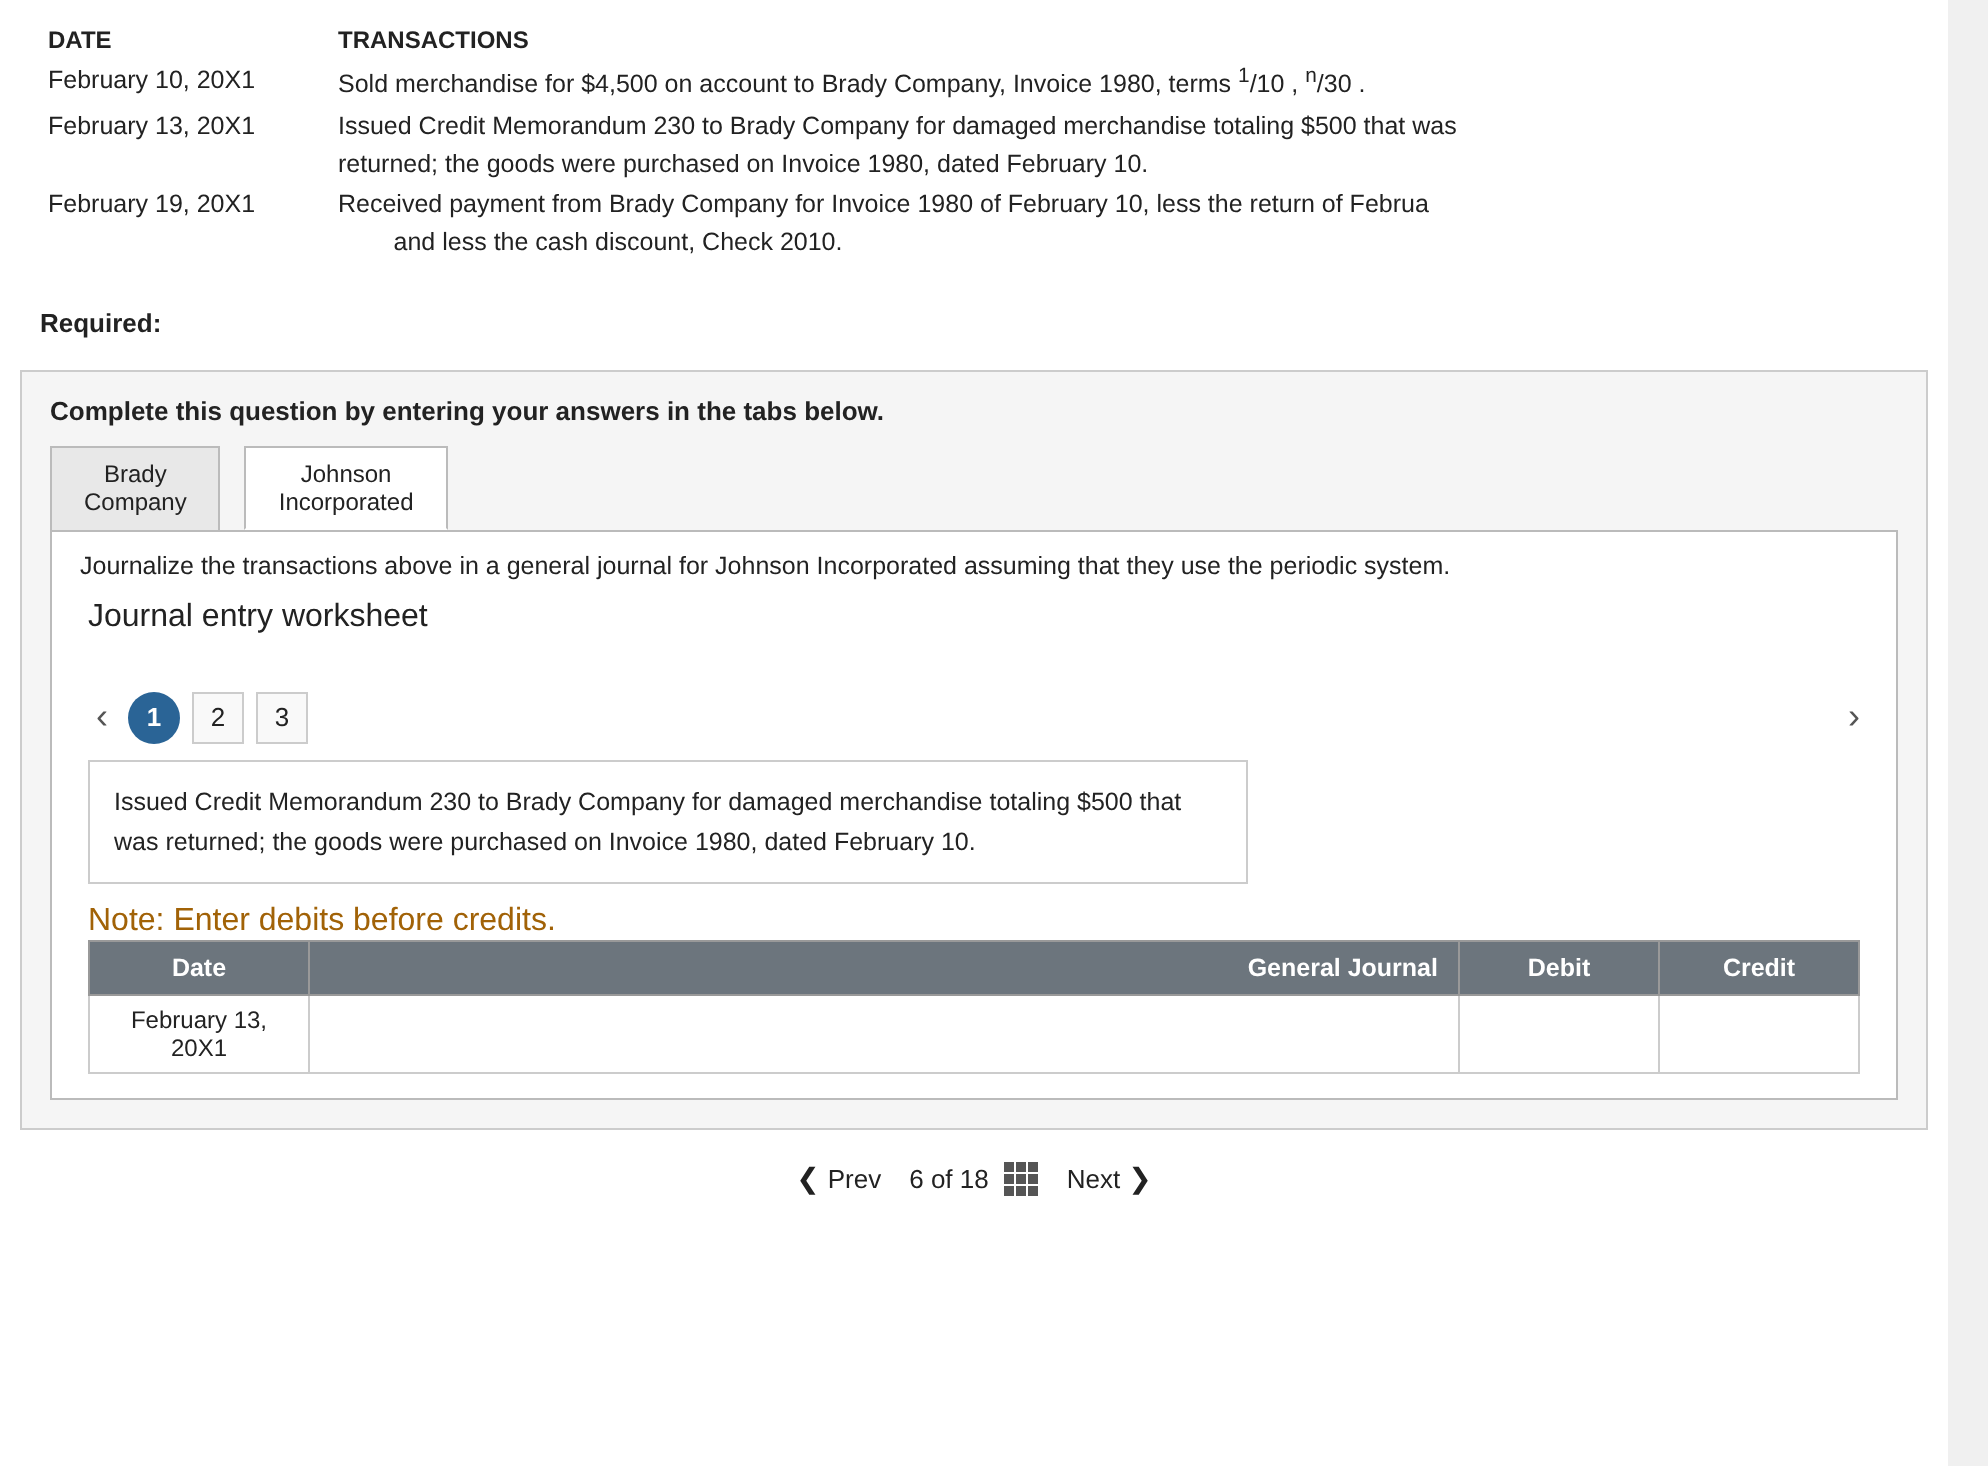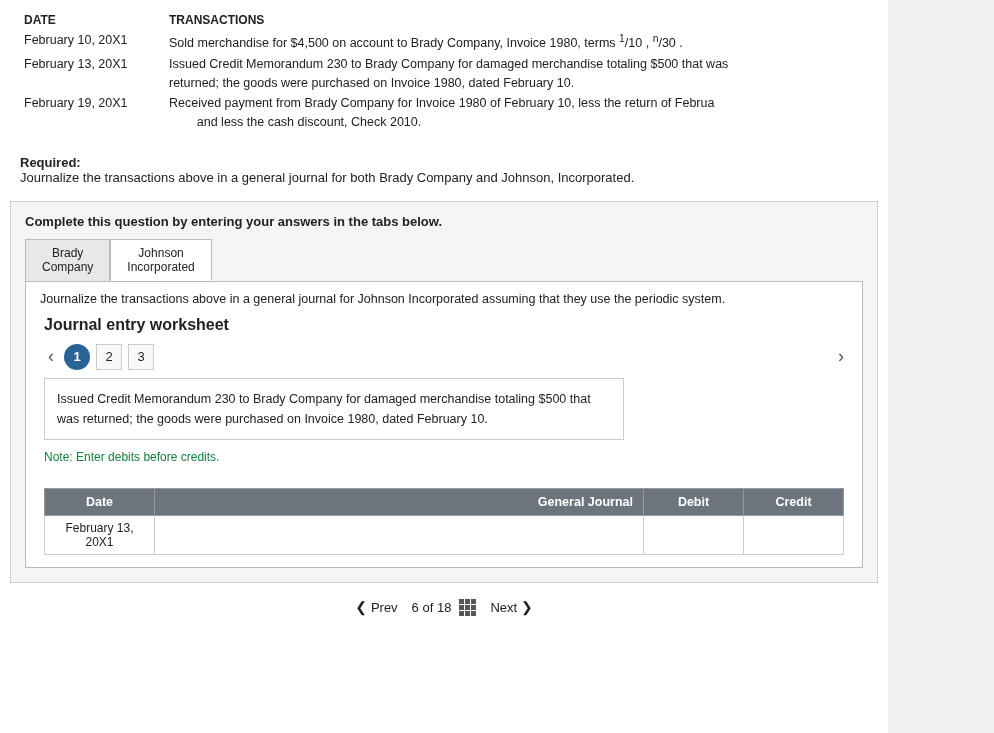--- a/index.html
+++ b/index.html
@@ -6,21 +6,21 @@
     body {
       font-family: Arial, sans-serif;
       font-size: 13px;
       background: #f0f0f0;
       color: #222;
       width: 994px;
       min-height: 733px;
     }
     .page-wrapper {
       background: #fff;
-      width: 888px;
+      width: 974px;
       min-height: 733px;
       padding: 0;
       position: relative;
     }
     .top-section {
       padding: 10px 20px 10px 20px;
       background: #fff;
     }
     .transactions-table {
       width: 100%;
@@ -52,21 +52,21 @@
       border: 1px solid #ccc;
       padding: 12px 14px 14px 14px;
     }
     .complete-instruction {
       font-weight: bold;
       font-size: 13px;
       margin-bottom: 10px;
     }
     .tabs-row {
       display: flex;
-      gap: 0;
+      gap: 12px;
       margin-bottom: 0;
     }
     .tab {
       padding: 6px 16px;
       background: #e8e8e8;
       border: 1px solid #bbb;
       border-bottom: none;
       cursor: pointer;
       font-size: 12px;
       text-align: center;
@@ -95,22 +95,22 @@
       font-size: 12px;
       cursor: pointer;
       border-radius: 3px;
       margin-bottom: 14px;
     }
     .worksheet-section {
       margin: 0 4px;
     }
     .worksheet-title {
       font-size: 16px;
-      font-weight: bold;
-      margin-bottom: 10px;
+      font-weight: normal;
+      margin-bottom: 28px;
     }
     .pagination-row {
       display: flex;
       align-items: center;
       gap: 6px;
       margin-bottom: 8px;
     }
     .page-arrow {
       font-size: 18px;
       cursor: pointer;
@@ -149,23 +149,23 @@
     .description-box {
       border: 1px solid #ccc;
       background: #fff;
       padding: 10px 12px;
       margin-bottom: 10px;
       font-size: 12.5px;
       line-height: 1.6;
       max-width: 580px;
     }
     .note-text {
-      color: #15803d;
-      font-size: 12px;
-      margin-bottom: 24px;
+      color: #a16207;
+      font-size: 16px;
+      margin-bottom: 0;
     }
     .journal-table {
       width: 100%;
       border-collapse: collapse;
       font-size: 12.5px;
     }
     .journal-table th {
       background: #6c757d;
       color: #fff;
       padding: 6px 10px;
@@ -262,21 +262,20 @@
         <tr>
           <td class="col-date">February 19, 20X1</td>
           <td>Received payment from Brady Company for Invoice 1980 of February 10, less the return of Februa<br>&nbsp;&nbsp;&nbsp;&nbsp;&nbsp;&nbsp;&nbsp;&nbsp;and less the cash discount, Check 2010.</td>
         </tr>
       </tbody>
     </table>
   </div>
 
   <div class="required-section">
     <div class="required-label">Required:</div>
-    <div class="required-text">Journalize the transactions above in a general journal for both Brady Company and Johnson, Incorporated.</div>
   </div>
 
   <div class="main-content">
     <div class="complete-instruction">Complete this question by entering your answers in the tabs below.</div>
 
     <div class="tabs-row">
       <div class="tab">Brady<br>Company</div>
       <div class="tab active">Johnson<br>Incorporated</div>
     </div>
 

